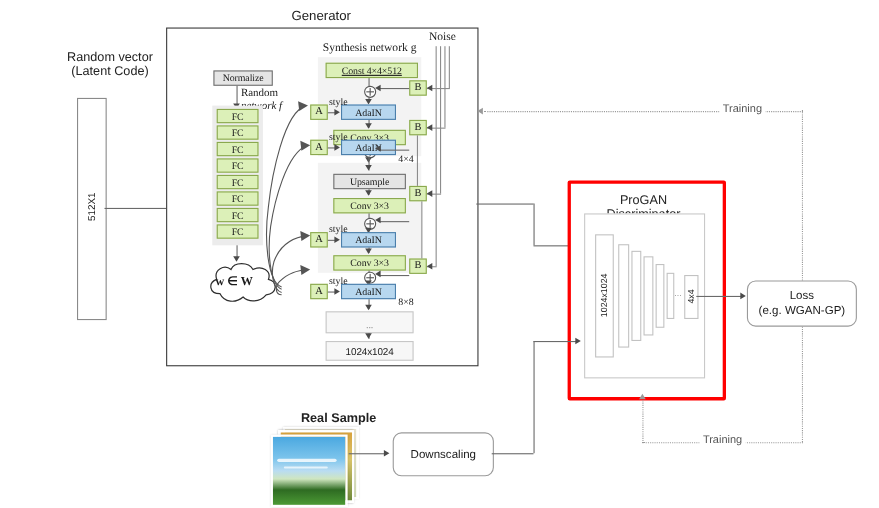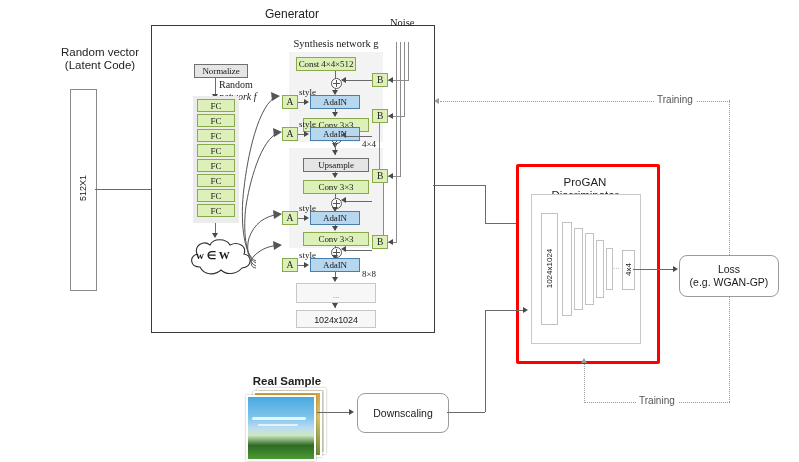--- a/index.html
+++ b/index.html
@@ -106,21 +106,21 @@
   <path d="M18,178 C10,175 8,160 11,150 C16,136 26,128 42,126" fill="none" stroke="#555" stroke-width="1"></path>
   <polygon points="44,126 35,122 36,131" fill="#555"></polygon>
   <path d="M18,180 C12,180 12,172 16,168 C24,160 32,158 42,157" fill="none" stroke="#555" stroke-width="1"></path>
   <polygon points="44,157 35,153 36,162" fill="#555"></polygon>
 </svg>
 
 <div class="abs serif" style="left:278px;top:38px;width:116px;text-align:center;font-size:10.5px;">Synthesis network g</div>
 <div class="abs" id="synth-box" style="height:90px;top:52px;"></div>
 <div class="abs" style="left:289px;top:148px;width:94px;height:100px;background:#f3f3f3;"></div>
 
-<div class="abs blk green" style="left:296px;top:57px;width:60px;height:14px;line-height:13px;">Const 4×4×512</div>
+<div class="abs blk green" style="left:296px;top:57px;width:84px;height:14px;line-height:13px;text-decoration:underline;">Const 4×4×512</div>
 <div class="abs vl" style="left:335px;top:71px;height:8px;"></div>
 <div class="abs plus" style="left:331px;top:78px;"></div>
 <div class="abs vl" style="left:335px;top:88px;height:5px;"></div>
 <div class="abs tri-d" style="left:331.5px;top:90px;"></div>
 
 <div class="abs blk blue" style="left:310px;top:95px;width:50px;height:14px;line-height:13px;">AdaIN</div>
 <div class="abs vl" style="left:335px;top:109px;height:7px;"></div>
 <div class="abs tri-d" style="left:331.5px;top:112px;"></div>
 
 <div class="abs blk green" style="left:303px;top:118px;width:66px;height:14px;line-height:13px;">Conv 3×3</div>
@@ -176,21 +176,21 @@
 <div class="abs blk green ab" style="left:282px;top:211px;">A</div>
 <div class="abs hl" style="left:298px;top:218px;width:8px;"></div>
 <div class="abs tri-r" style="left:304px;top:214.5px;"></div>
 <div class="abs serif" style="left:299px;top:203px;font-size:9px;">style</div>
 
 <div class="abs blk green ab" style="left:282px;top:258px;">A</div>
 <div class="abs hl" style="left:298px;top:265px;width:8px;"></div>
 <div class="abs tri-r" style="left:304px;top:261.5px;"></div>
 <div class="abs serif" style="left:299px;top:250px;font-size:9px;">style</div>
 
-<div class="abs serif" style="left:390px;top:17px;font-size:10.5px;">Noise</div>
+<div class="abs serif" style="left:390px;top:28px;font-size:10.5px;">Noise</div>
 <div class="abs vl thin" style="left:396px;top:42px;height:200px;"></div>
 <div class="abs vl thin" style="left:400px;top:42px;height:134px;"></div>
 <div class="abs vl thin" style="left:404px;top:42px;height:74px;"></div>
 <div class="abs vl thin" style="left:408px;top:42px;height:38px;"></div>
 
 <div class="abs hl thin" style="left:384px;top:242px;width:13px;"></div>
 <div class="abs hl thin" style="left:384px;top:176px;width:17px;"></div>
 <div class="abs hl thin" style="left:384px;top:116px;width:21px;"></div>
 <div class="abs hl thin" style="left:384px;top:80px;width:25px;"></div>
 
@@ -251,21 +251,21 @@
 <div class="abs dash-h" style="left:440px;top:101px;width:290px;"></div>
 <div class="abs tri-l" style="left:434px;top:97.5px;border-right-color:#9a9a9a;"></div>
 <div class="abs" style="left:654px;top:94px;background:#fff;padding:0 3px;font-size:10px;color:#555;">Training</div>
 
 <div class="abs dash-v" style="left:729px;top:297px;height:105px;"></div>
 <div class="abs dash-h" style="left:584px;top:402px;width:146px;"></div>
 <div class="abs dash-v" style="left:584px;top:364px;height:39px;"></div>
 <div class="abs tri-u" style="left:580.5px;top:358px;border-bottom-color:#9a9a9a;"></div>
 <div class="abs" style="left:636px;top:395px;background:#fff;padding:0 3px;font-size:10px;color:#555;">Training</div>
 
-<div class="abs ttl" style="left:232px;top:375px;width:110px;font-weight:bold;font-size:11.5px;">Real Sample</div>
+<div class="abs ttl" style="left:232px;top:375px;width:110px;font-weight:bold;font-size:11.5px;text-align:right;">Real Sample</div>
 <div class="photo" style="left:257px;top:388px;width:65px;height:62px;background:linear-gradient(#e8e3cf,#cfd9b0);"></div>
 <div class="photo" style="left:253px;top:391px;width:65px;height:62px;background:linear-gradient(#d8a23c 0%,#d8c46a 40%,#6f8a3a 100%);"></div>
 <div class="photo" style="left:246px;top:395px;width:66px;height:62px;
             background:linear-gradient(180deg,#4aa8e0 0%,#7cc4ec 32%,#b9dcf2 50%,#cfe6c0 62%,#2e6b22 78%,#4c9a35 100%);"></div>
 <div class="abs" style="left:252px;top:417px;width:54px;height:3px;background:rgba(255,255,255,.8);border-radius:2px;"></div>
 <div class="abs" style="left:258px;top:424px;width:40px;height:2px;background:rgba(255,255,255,.7);border-radius:2px;"></div>
 
 <div class="abs hl" style="left:317px;top:412px;width:34px;"></div>
 <div class="abs tri-r" style="left:349px;top:408.5px;"></div>
 

